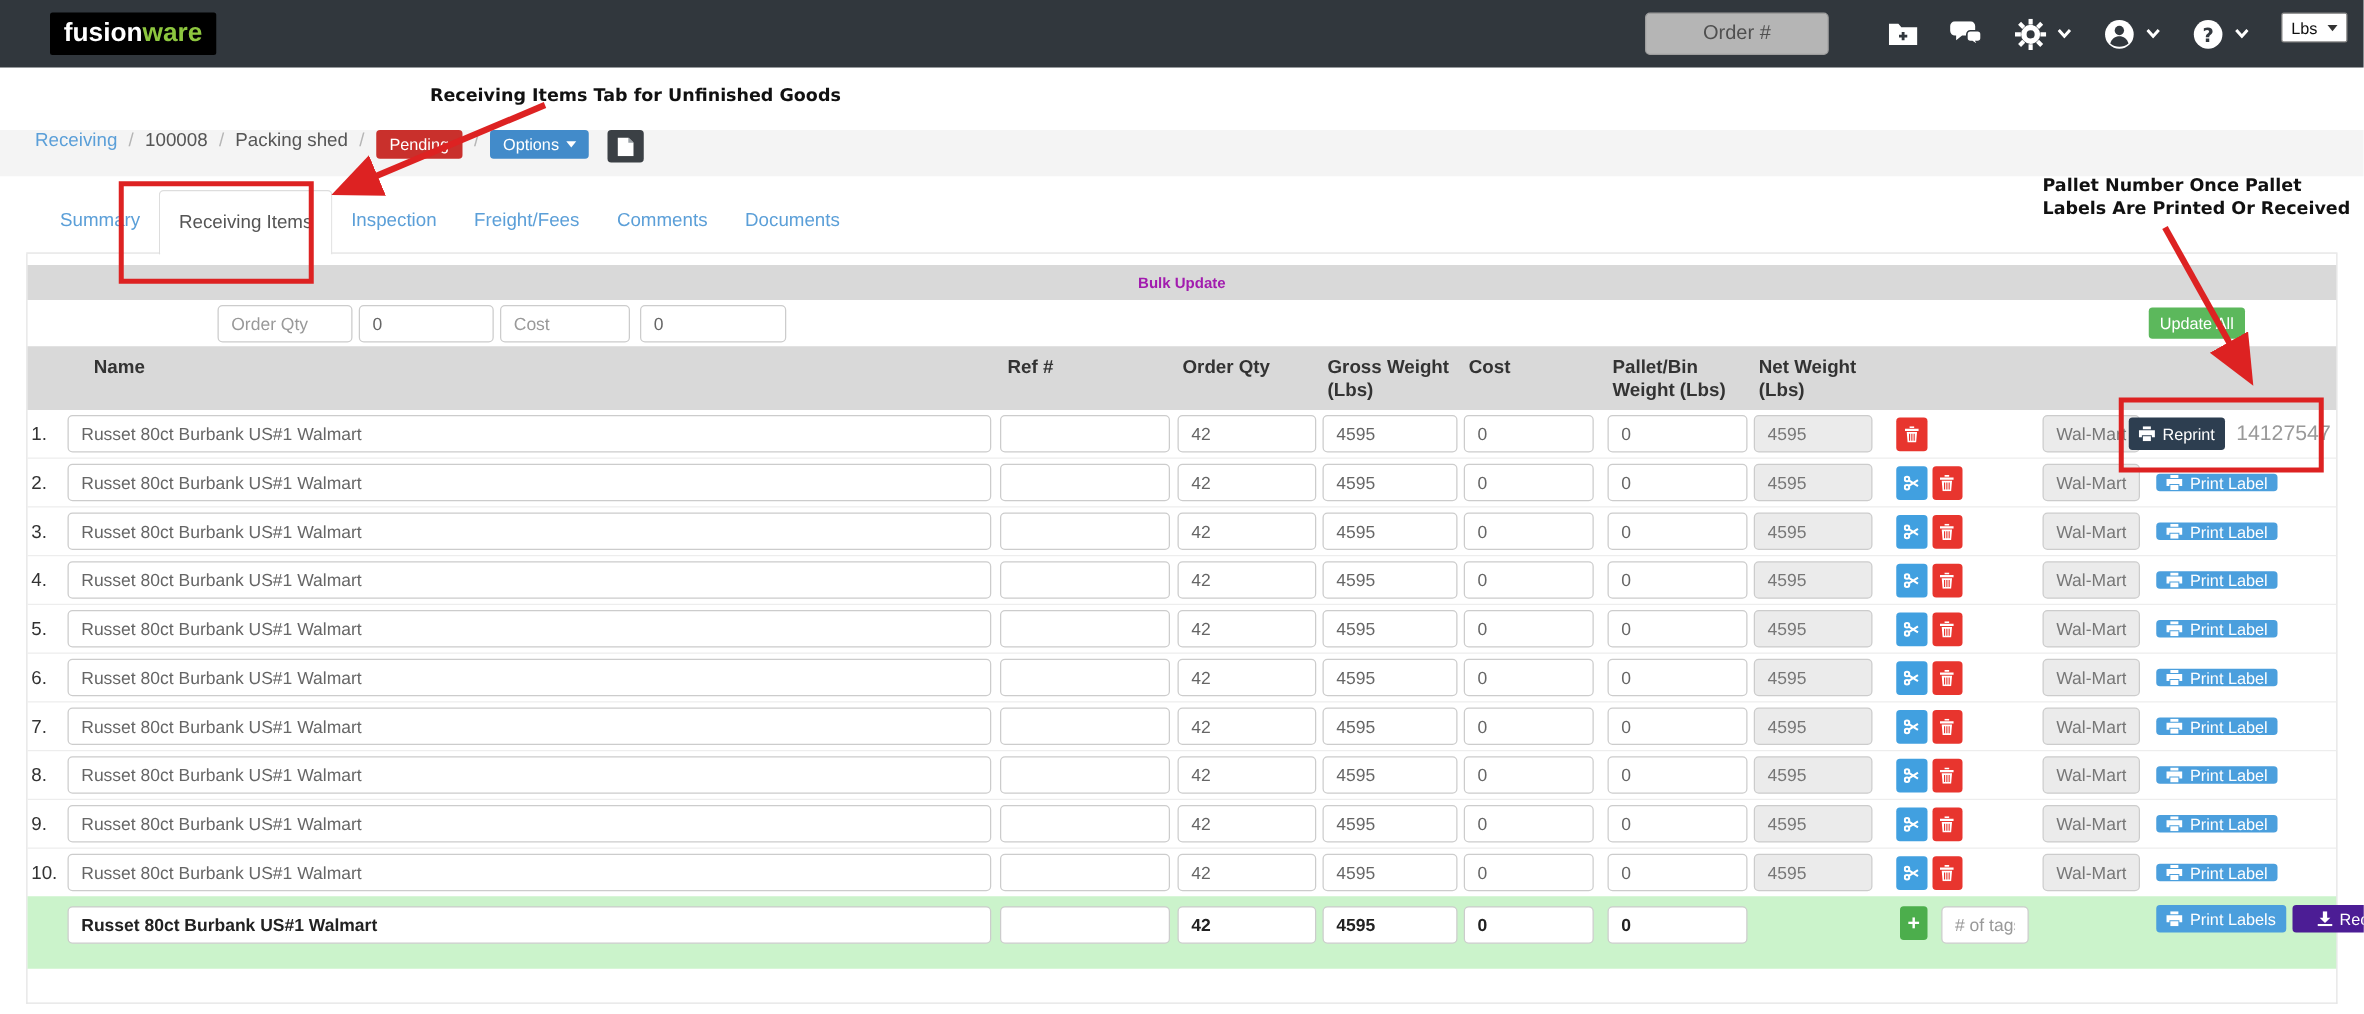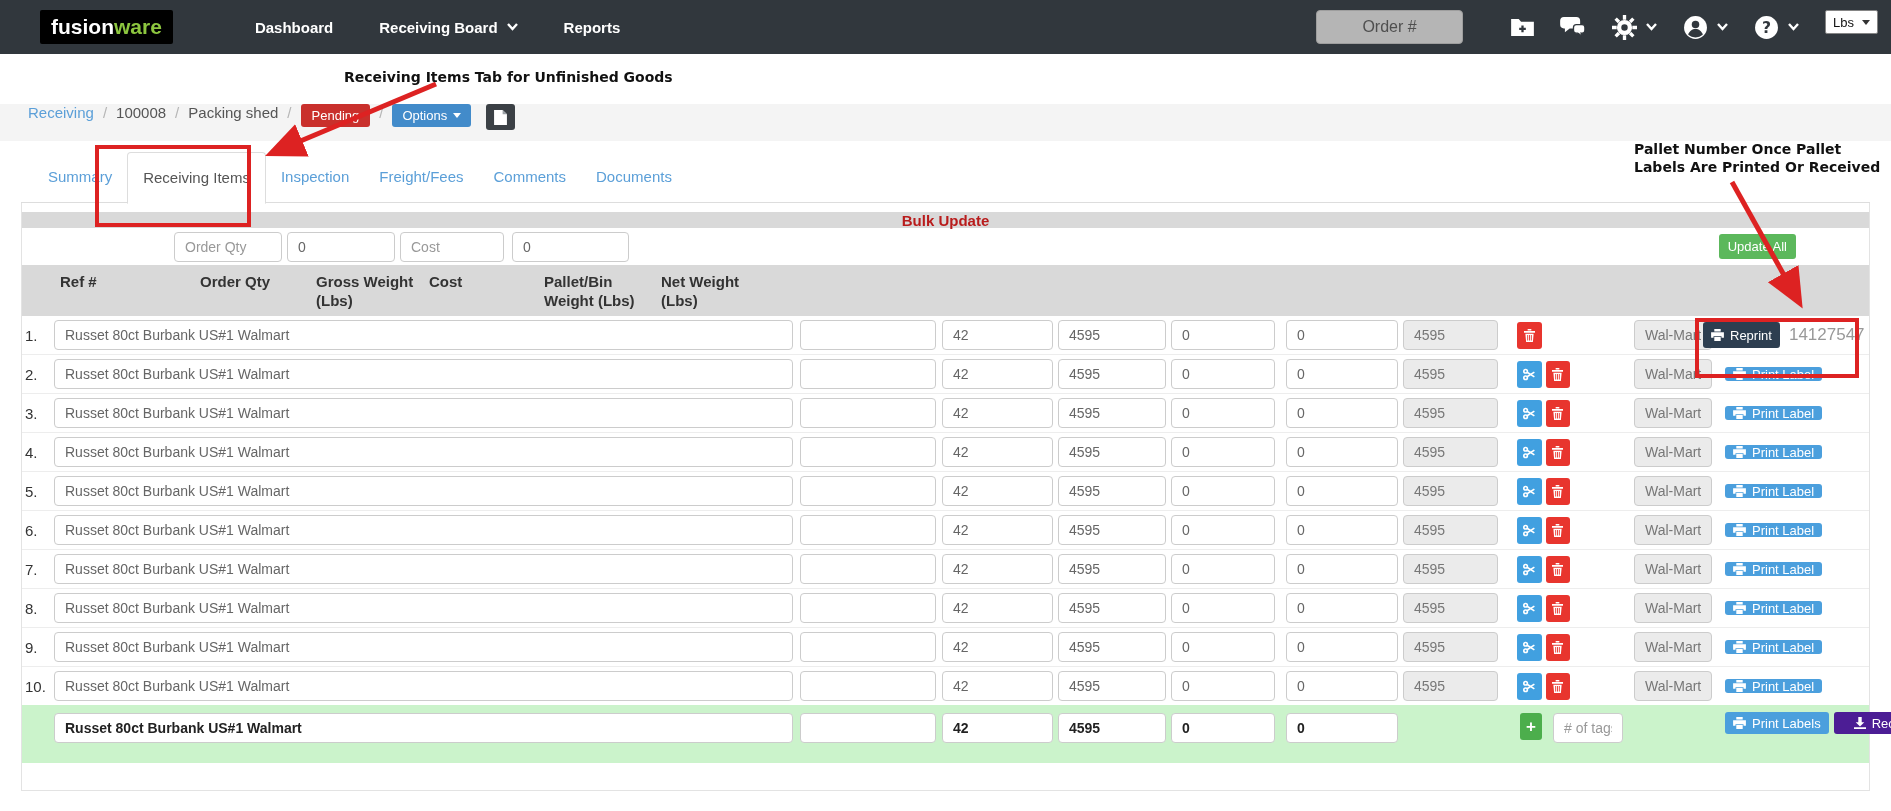--- a/index.html
+++ b/index.html
@@ -30,21 +30,21 @@
 .btn-options{background:#428bca;color:#fff;font-size:13px;padding:4px 10px;border-radius:3px;border:none;display:flex;align-items:center;gap:6px;cursor:pointer;font-family:inherit}
 .btn-file{background:#3b4045;width:29px;height:26px;border-radius:3px;border:none;display:flex;align-items:center;justify-content:center;margin-left:6px;cursor:pointer}
 
 
 .tabs{margin:11px 21px 0;border-bottom:1px solid #ddd;display:flex;padding-left:12px;height:51px}
 .tab{font-size:15px;color:#5b9fd8;padding:16px 15px 0;cursor:pointer;white-space:nowrap}
 .tab.active{background:#fff;border:1px solid #ddd;border-bottom:1px solid #fff;border-radius:4px 4px 0 0;color:#555;margin-bottom:-1px;height:52px}
 
 
 .panel{margin:0 21px;border:1px solid #e3e3e3;border-top:none;padding-top:9px;padding-bottom:27px;background:#fff}
-.bulk-bar{height:16px;background:#d9d9d9;display:flex;align-items:center;justify-content:center;font-size:15px;font-weight:bold;color:#b91c1c}
+.bulk-bar{height:28px;background:#d9d9d9;display:flex;align-items:center;justify-content:center;font-size:12px;font-weight:bold;color:#a21caf}
 .filter-row{height:37px;display:flex;align-items:center}
 input.ctl{height:30px;border:1px solid #ccc;border-radius:4px;padding:0 10px;font-size:14px;color:#666;font-family:inherit;background:#fff}
 input.ctl::placeholder{color:#999;font-weight:normal}
 input.dis{background:#ebebeb;color:#777}
 .f-product{width:764px;margin-left:7px}
 .f-oq{width:108px;margin-left:152px}
 .f-oqv{width:108px;margin-left:5px}
 .f-cost{width:104px;margin-left:5px}
 .f-costv{width:117px;margin-left:8px}
 .btn{border:none;border-radius:3px;color:#fff;font-size:13px;display:inline-flex;align-items:center;gap:6px;cursor:pointer;font-family:inherit;white-space:nowrap}
@@ -99,30 +99,20 @@
 </style>
 </head>
 <body>
 
 <div class="page">
 
   <header class="navbar">
     <div class="logo">
       <span class="lf">fusion</span><span class="lw">ware</span>
     </div>
-    <nav class="menu">
-      <a>Dashboard</a>
-      <a>
-        <span>Receiving Board</span>
-        <svg width="11" height="8" viewBox="0 0 11 8">
-            <path d="M1 1l4.5 5L10 1" stroke="#fff" stroke-width="2.4" fill="none"></path>
-          </svg>
-      </a>
-      <a>Reports</a>
-    </nav>
     <div class="nav-right">
       <input class="order-input" placeholder="Order #" style="">
       <span class="icon-group">
         <svg width="23" height="18" viewBox="0 0 24 19">
             <path fill="#fff" d="M0 1h8l2.5 3H24v15H0z"></path>
             <path stroke="#31373d" stroke-width="2.4" d="M12 8v7M8.5 11.5h7" fill="none"></path>
           </svg>
       </span>
       <span class="icon-group">
         <svg width="26" height="20" viewBox="0 0 27 21">
@@ -206,20 +196,21 @@
     <div class="filter-row">
       <input class="ctl f-oq" placeholder="Order Qty" style="">
       <input class="ctl f-oqv" value="0" style="">
       <input class="ctl f-cost" placeholder="Cost" style="">
       <input class="ctl f-costv" value="0" style="">
       <button class="btn update-all">Update All</button>
     </div>
 
     <div class="header-row">
       <div class="c-num"></div>
+      <div class="c-name hd-name">Name</div>
       <div class="c-ref hd-ref">Ref #</div>
       <div class="c-oq hd">Order Qty</div>
       <div class="c-gw hd">Gross Weight (Lbs)</div>
       <div class="c-cost hd">Cost</div>
       <div class="c-pb hd">Pallet/Bin Weight (Lbs)</div>
       <div class="c-net hd">Net Weight (Lbs)</div>
     </div>
 
     <div class="rows">
   <div class="item-row first">

